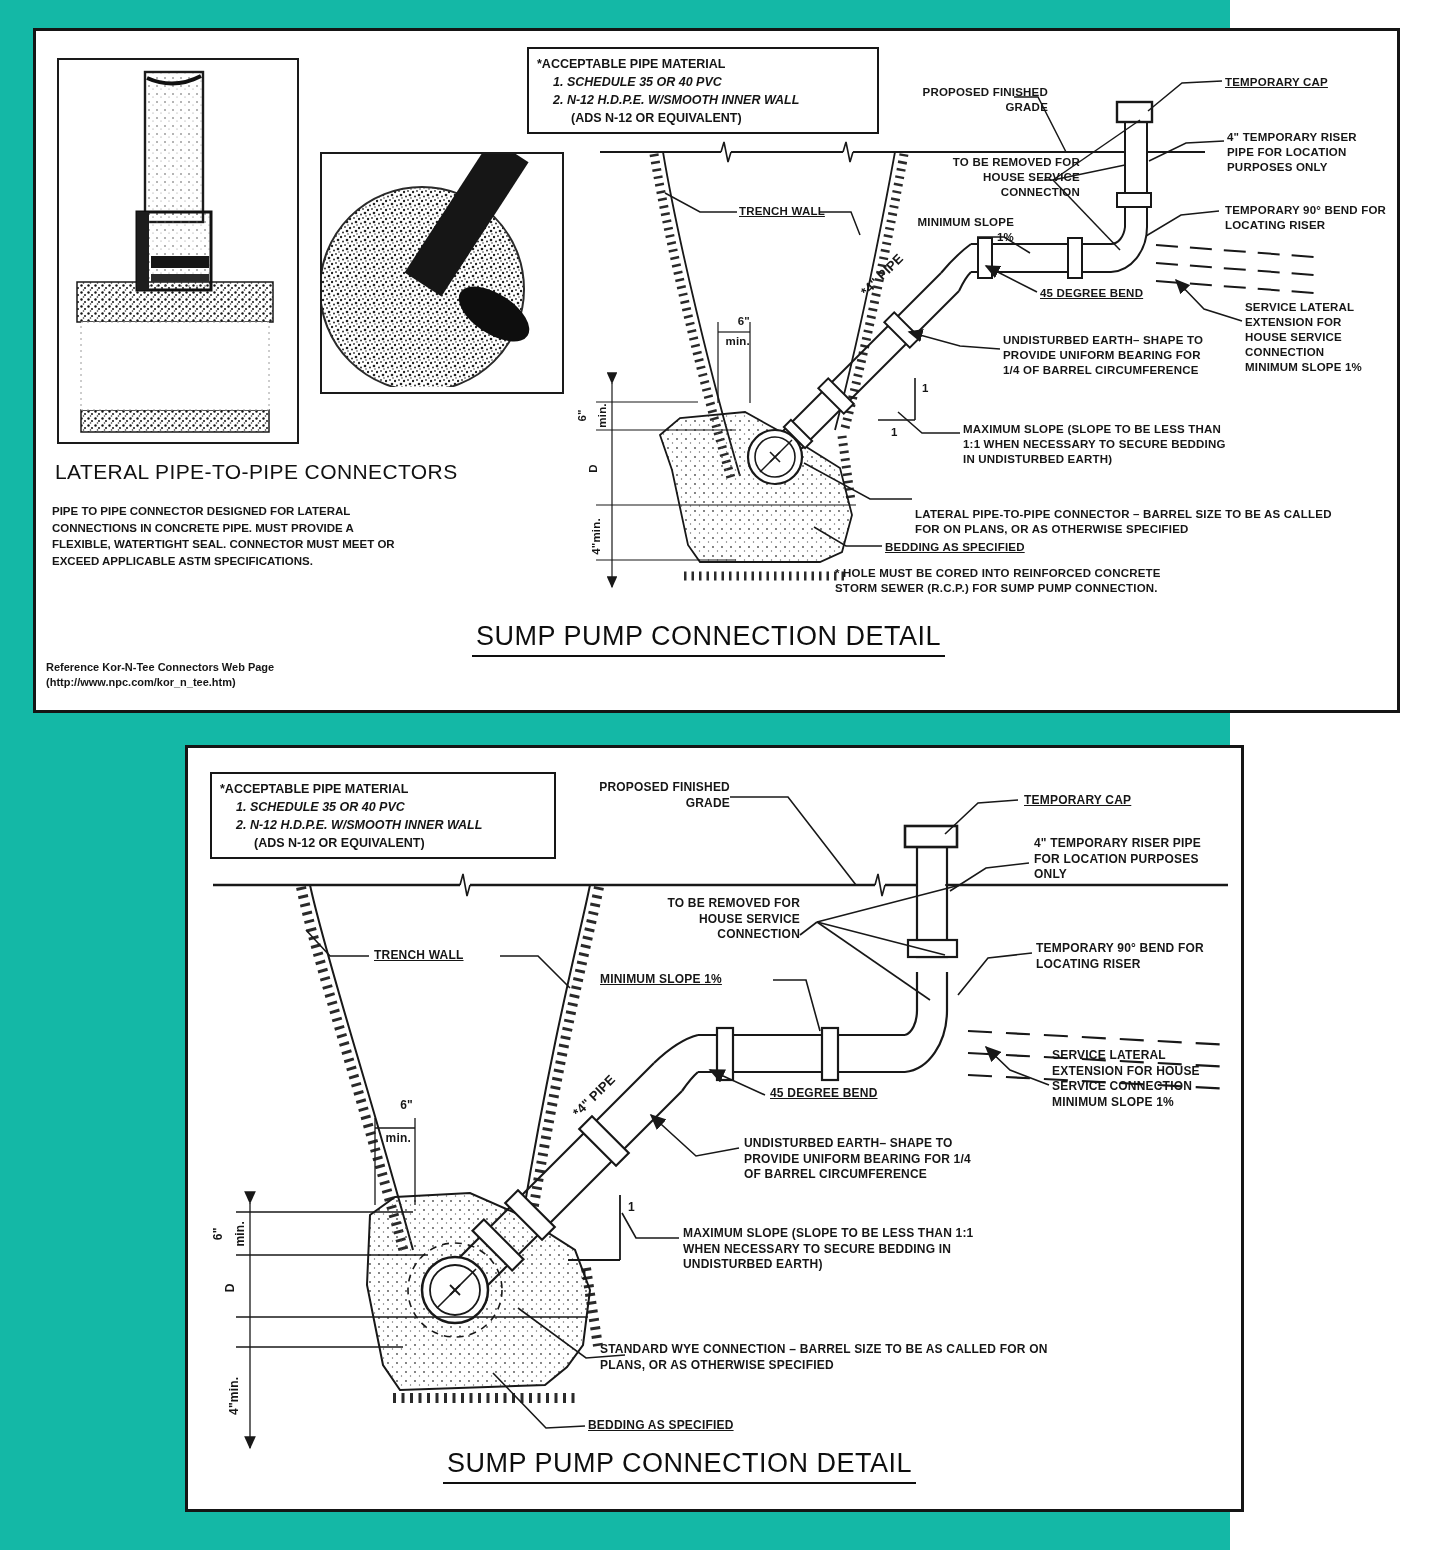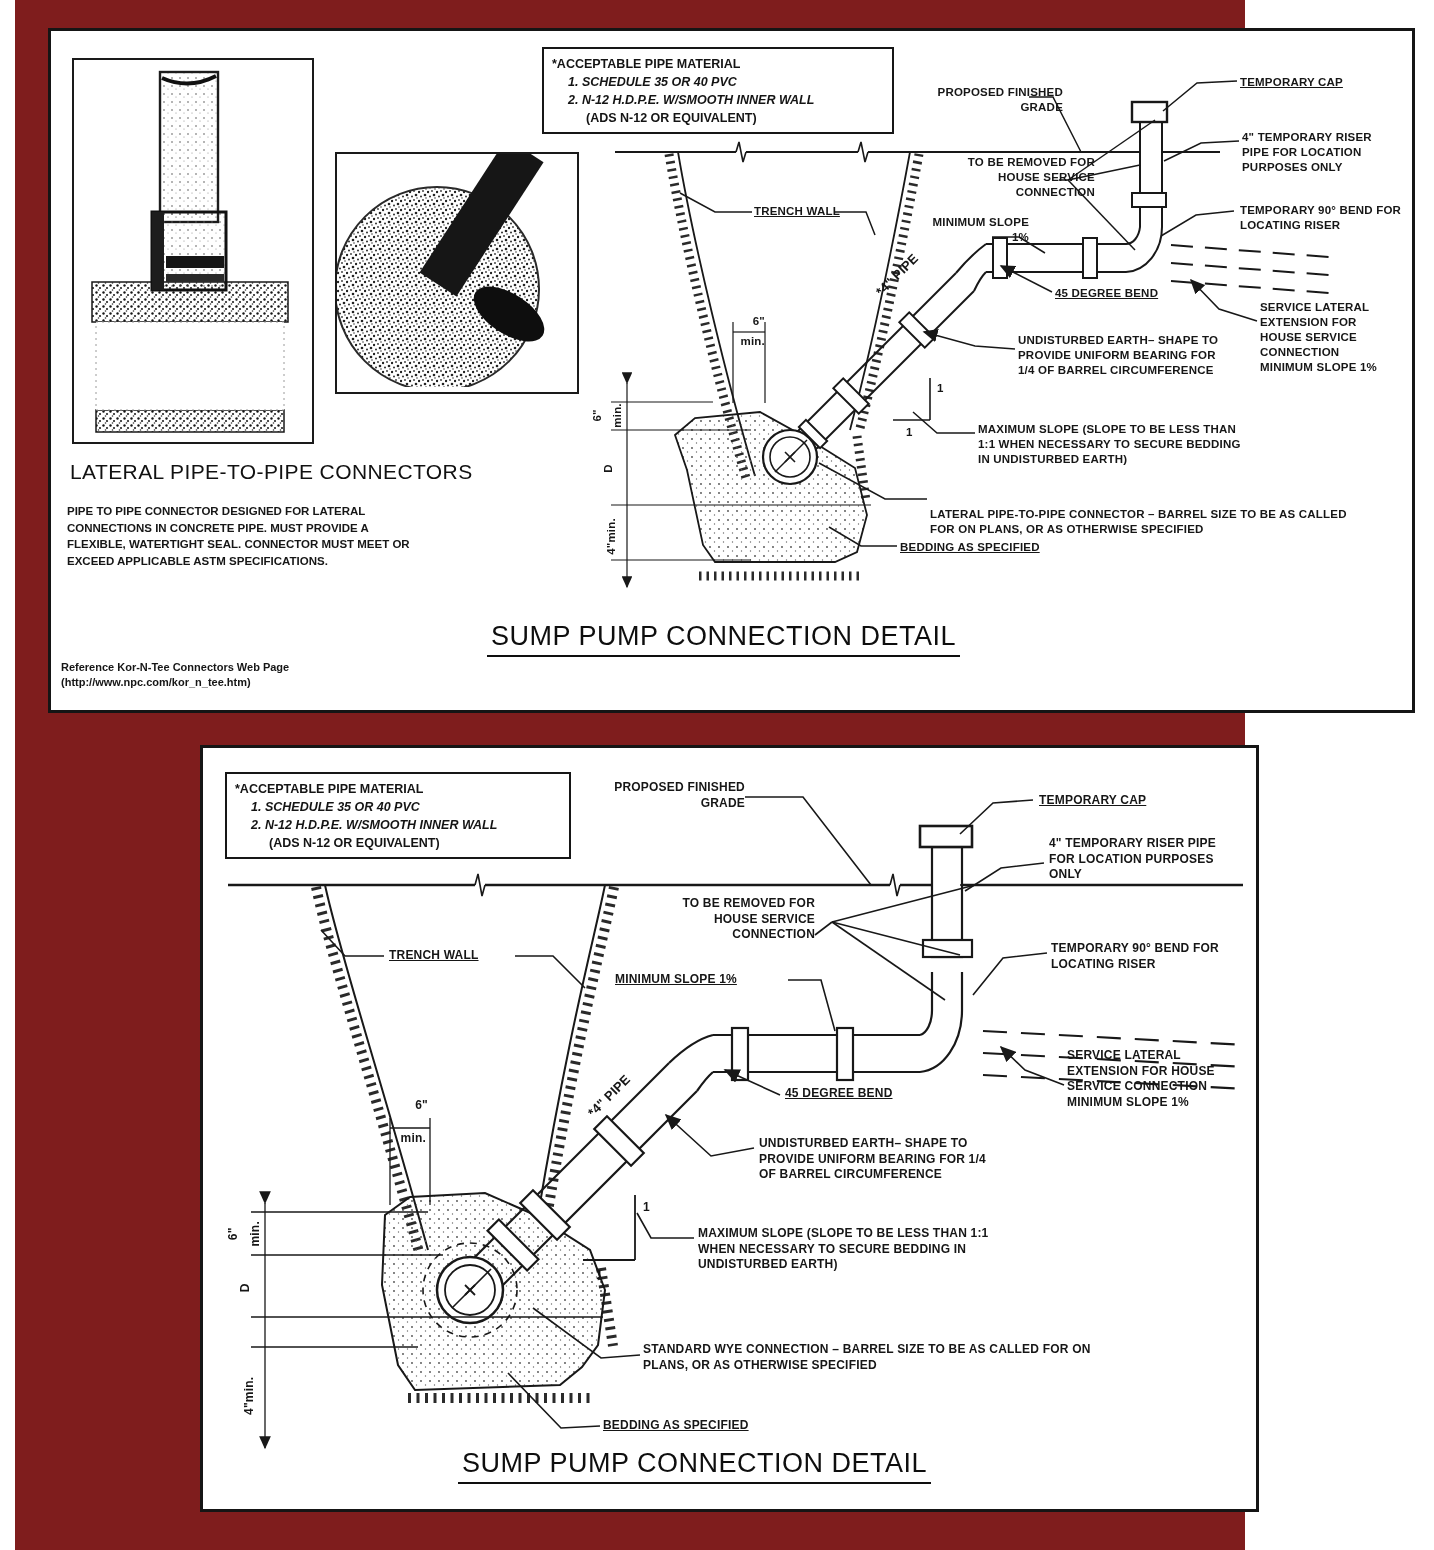--- a/index.html
+++ b/index.html
@@ -1,18 +1,18 @@
 <!DOCTYPE html>
 <html><head>
 <meta charset="utf-8">
 <style>
   html,body { margin:0; padding:0; background:#fff; }
   #page {
-    position:relative; width:1230px; height:1550px; background:#7f1d1d;
-    font-family:"Liberation Sans", sans-serif; color:#141414;margin-left:15px;
+    position:relative; width:1230px; height:1550px; background:#14b8a6;
+    font-family:"Liberation Sans", sans-serif; color:#141414;
   }
   .panel { position:absolute; border:3px solid #151515; background:#fff; }
   .lbl {
     position:absolute; font:700 11.5px/1.3 "Liberation Sans", sans-serif;
     color:#161616; letter-spacing:.2px; white-space:normal;
   }
   .lbl-b { font-size:12px; }
   .ctr { text-align:right; }
   .nowrap { white-space:nowrap;text-decoration:underline; }
   .rot { transform:rotate(-90deg); transform-origin:center; white-space:nowrap; }
@@ -213,20 +213,21 @@
     <div class="lbl" style="left:1189px; top:172px; width:175px;">TEMPORARY 90° BEND FOR LOCATING RISER</div>
     <div class="lbl nowrap" style="left:703px; top:173px;">TRENCH WALL</div>
     <div class="lbl ctr" style="left:866px; top:184px; width:112px;">MINIMUM SLOPE 1%</div>
     <div class="lbl nowrap" style="left:1004px; top:255px;">45 DEGREE BEND</div>
     <div class="lbl" style="left:1209px; top:269px; width:132px;">SERVICE LATERAL EXTENSION FOR HOUSE SERVICE CONNECTION MINIMUM SLOPE 1%</div>
     <div class="lbl" style="left:967px; top:302px; width:208px;">UNDISTURBED EARTH– SHAPE TO PROVIDE UNIFORM BEARING FOR 1/4 OF BARREL CIRCUMFERENCE</div>
     <div class="lbl rot45" style="left:820px; top:236px;">*4" PIPE</div>
     <div class="lbl" style="left:927px; top:391px; width:272px;">MAXIMUM SLOPE (SLOPE TO BE LESS THAN 1:1 WHEN NECESSARY TO SECURE BEDDING IN UNDISTURBED EARTH)</div>
     <div class="lbl" style="left:879px; top:476px; width:430px;">LATERAL PIPE-TO-PIPE CONNECTOR – BARREL SIZE TO BE AS CALLED FOR ON PLANS, OR AS OTHERWISE SPECIFIED</div>
     <div class="lbl nowrap" style="left:849px; top:509px;">BEDDING AS SPECIFIED</div>
+    <div class="lbl" style="left:799px; top:535px; width:345px;">* HOLE MUST BE CORED INTO REINFORCED CONCRETE STORM SEWER (R.C.P.) FOR SUMP PUMP CONNECTION.</div>
 
     <div class="lbl ctr" style="left:682px; top:283px; width:32px;">6"</div>
     <div class="lbl ctr" style="left:682px; top:303px; width:32px;">min.</div>
     <div class="lbl rot" style="left:540px; top:377px;">6"</div>
     <div class="lbl rot" style="left:554px; top:377px;">min.</div>
     <div class="lbl rot" style="left:553px; top:430px;">D</div>
     <div class="lbl rot" style="left:542px; top:498px;">4"min.</div>
     <div class="lbl" style="left:886px; top:350px;">1</div>
     <div class="lbl" style="left:855px; top:394px;">1</div>
 
@@ -369,21 +370,21 @@
     <div class="lbl lbl-b" style="left:846px; top:88px; width:175px;">4" TEMPORARY RISER PIPE FOR LOCATION PURPOSES ONLY</div>
     <div class="lbl lbl-b ctr" style="left:440px; top:148px; width:172px;">TO BE REMOVED FOR HOUSE SERVICE CONNECTION</div>
     <div class="lbl lbl-b" style="left:848px; top:193px; width:190px;">TEMPORARY 90° BEND FOR LOCATING RISER</div>
     <div class="lbl lbl-b nowrap" style="left:186px; top:200px;">TRENCH WALL</div>
     <div class="lbl lbl-b nowrap" style="left:412px; top:224px;">MINIMUM SLOPE 1%</div>
     <div class="lbl lbl-b nowrap" style="left:582px; top:338px;">45 DEGREE BEND</div>
     <div class="lbl lbl-b" style="left:864px; top:300px; width:168px;">SERVICE LATERAL EXTENSION FOR HOUSE SERVICE CONNECTION MINIMUM SLOPE 1%</div>
     <div class="lbl lbl-b" style="left:556px; top:388px; width:245px;">UNDISTURBED EARTH– SHAPE TO PROVIDE UNIFORM BEARING FOR 1/4 OF BARREL CIRCUMFERENCE</div>
     <div class="lbl rot45" style="left:380px; top:340px;">*4" PIPE</div>
     <div class="lbl lbl-b" style="left:495px; top:478px; width:312px;">MAXIMUM SLOPE (SLOPE TO BE LESS THAN 1:1 WHEN NECESSARY TO SECURE BEDDING IN UNDISTURBED EARTH)</div>
-    <div class="lbl lbl-b" style="left:440px; top:594px; width:460px;">STANDARD WYE CONNECTION – BARREL SIZE TO BE AS CALLED FOR ON PLANS, OR AS OTHERWISE SPECIFIED</div>
+    <div class="lbl lbl-b" style="left:412px; top:594px; width:460px;">STANDARD WYE CONNECTION – BARREL SIZE TO BE AS CALLED FOR ON PLANS, OR AS OTHERWISE SPECIFIED</div>
     <div class="lbl lbl-b nowrap" style="left:400px; top:670px;">BEDDING AS SPECIFIED</div>
 
     <div class="lbl lbl-b ctr" style="left:189px; top:350px; width:36px;">6"</div>
     <div class="lbl lbl-b ctr" style="left:187px; top:383px; width:36px;">min.</div>
     <div class="lbl lbl-b rot" style="left:24px; top:478px;">6"</div>
     <div class="lbl lbl-b rot" style="left:40px; top:478px;">min.</div>
     <div class="lbl lbl-b rot" style="left:38px; top:532px;">D</div>
     <div class="lbl lbl-b rot" style="left:28px; top:640px;">4"min.</div>
     <div class="lbl lbl-b" style="left:440px; top:452px;">1</div>
     <div class="lbl lbl-b" style="left:393px; top:520px;">1</div>

